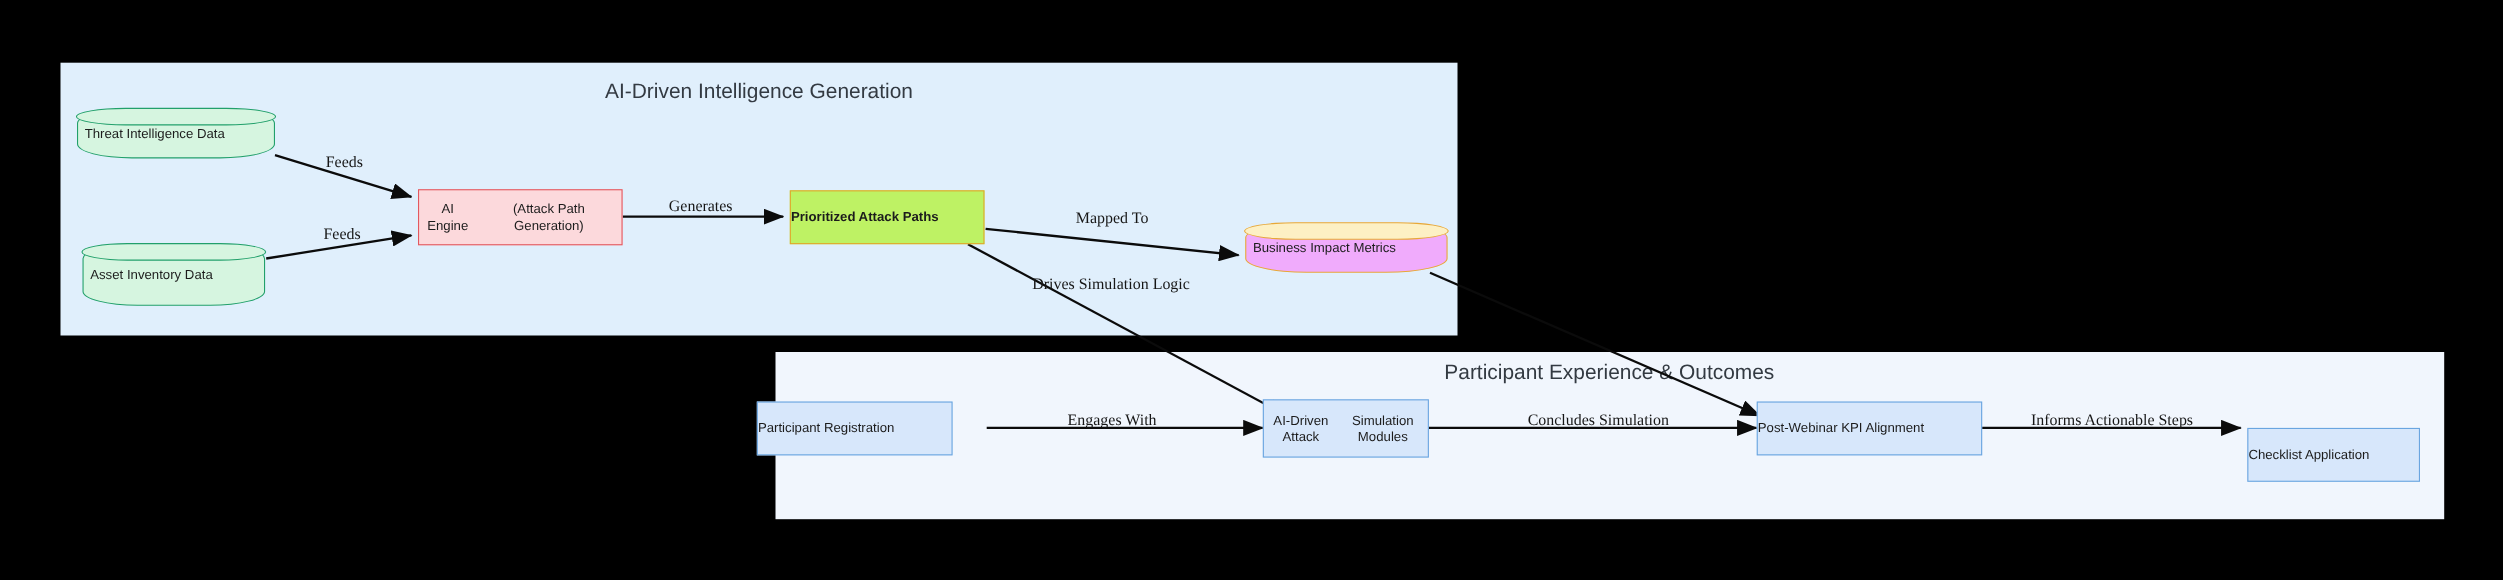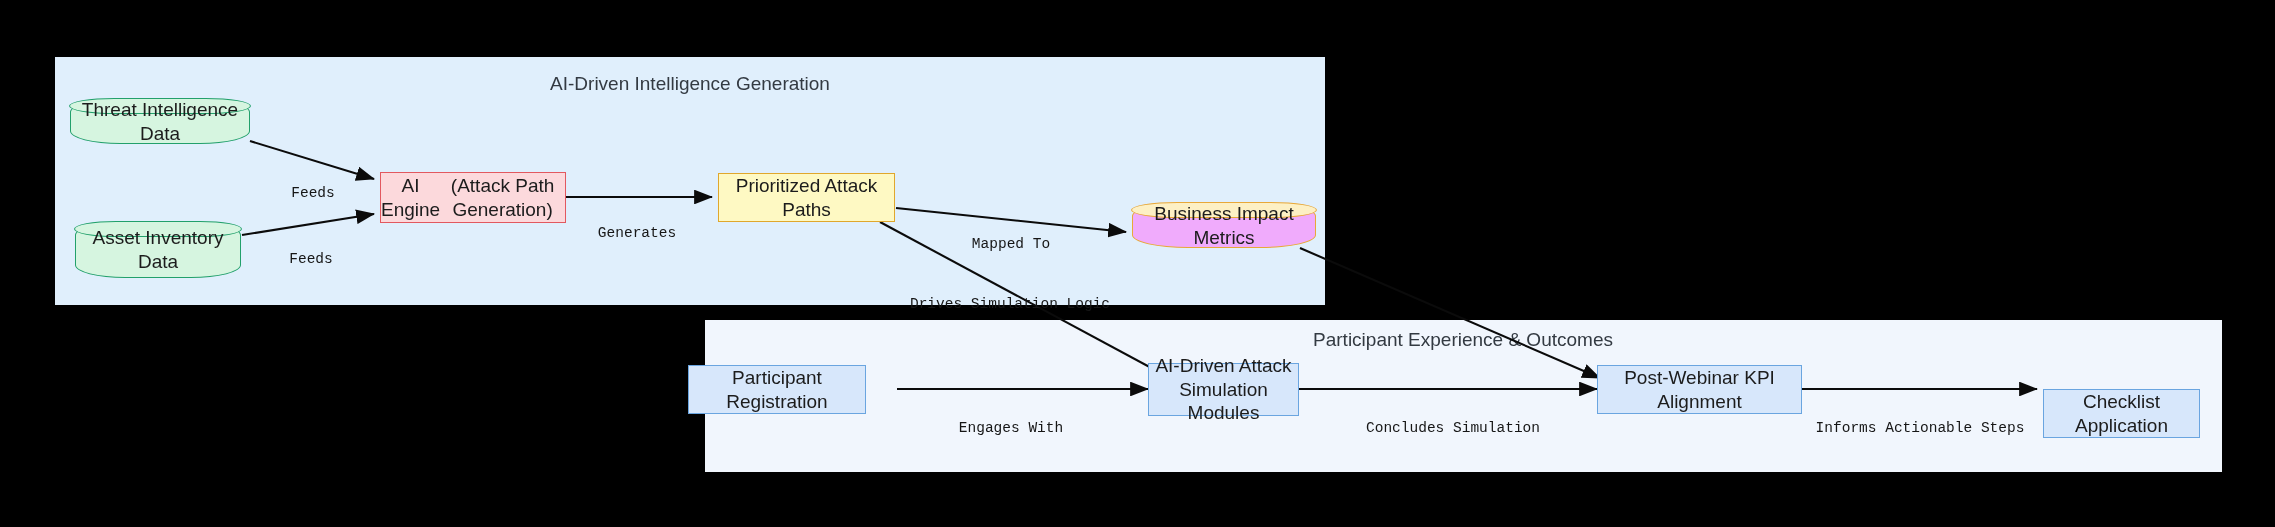--- a/index.html
+++ b/index.html
@@ -55,23 +55,22 @@
   #title-participant {
     left: 1463px;
     top: 329px;
     transform: translateX(-50%);
   }
   .node {
     position: absolute;
     box-sizing: border-box;
     display: flex;
     align-items: center;
-    justify-content: center;
     text-align: center;
-    font-size: 19px;
+    font-size: 12px;
     color: #1c1c1c;
     line-height: 1.25;
     font-family: "Liberation Sans", sans-serif;
     z-index: 6;
   }
   
   .cyl-green {
     background: #d6f5e0;
     border: 1.6px solid #22a06b;
     border-radius: 50px / 13px;
@@ -107,22 +106,23 @@
   .node-label {
     position: relative;
     z-index: 2;
     padding: 0 6px;
   }
   .rect-pink {
     background: #fcd9dc;
     border: 1.6px solid #e2585f;
   }
   .rect-yellow {
-    background: #fef9c3;
+    background: #bef264;
     border: 1.6px solid #e0a72c;
+    font-weight: bold;
   }
   .rect-blue {
     background: #d7e7fb;
     border: 1.5px solid #6aa5e0;
   }
   svg#edges {
     position: absolute;
     left: 0; top: 0;
     width: 2275px;
     height: 527px;
@@ -132,24 +132,23 @@
   .edge-path {
     stroke: #0b0b0b;
     stroke-width: 2.1px;
     fill: none;
   }
   .edge-label {
     position: absolute;
     font-size: 14.5px;
     color: #161616;
     white-space: nowrap;
-    font-family: Liberation Mono, monospace;
+    font-family: Liberation Serif, serif;
     z-index: 7;
     transform: translate(-50%, -50%);
-    margin-top: 45px;
   }
 </style>
 </head>
 <body>
 
 <div id="canvas">
 
   <div class="subgraph" id="subgraph-intel"></div>
 
   <div class="subgraph" id="subgraph-participant"></div>
@@ -202,21 +201,21 @@
   </div>
 
   <div class="node cyl-yellow" id="n-impact" style="left:1132px; top:203px; width:184px; height:45px;">
     <span class="node-label">Business Impact Metrics</span>
   </div>
 
   <div class="node rect-blue" id="n-registration" style="left:688px; top:365px; width:178px; height:49px;">
     <span>Participant Registration</span>
   </div>
 
-  <div class="node rect-blue" id="n-simulation" style="left:1148px; top:363px; width:151px; height:53px; flex-direction:column;">
+  <div class="node rect-blue" id="n-simulation" style="left:1148px; top:363px; width:151px; height:53px; flex-direction:row;">
     <span>AI-Driven Attack</span>
     <span>Simulation Modules</span>
   </div>
 
   <div class="node rect-blue" id="n-kpi" style="left:1597px; top:365px; width:205px; height:49px;">
     <span>Post-Webinar KPI Alignment</span>
   </div>
 
   <div class="node rect-blue" id="n-checklist" style="left:2043px; top:365px; width:157px; height:49px;margin-top:24px;">
     <span>Checklist Application</span>

